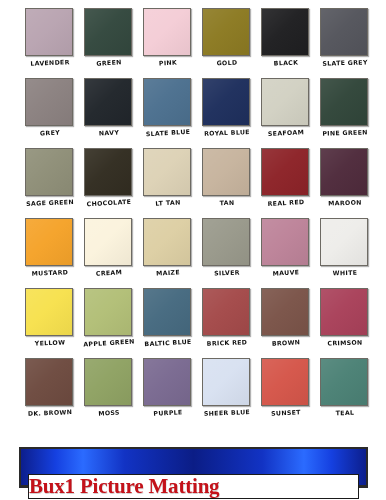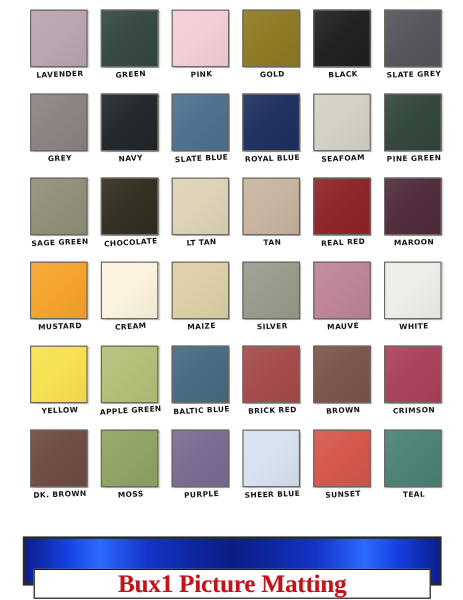--- a/index.html
+++ b/index.html
@@ -104,21 +104,20 @@
     justify-content: center;
   }
   #banner-inner {
     width: 100%;
     height: 100%;
     box-sizing: border-box;
     background: #ffffff;
     border: 1px solid #1a1a1a;
     display: flex;
     align-items: center;
-    justify-content: center;
     margin-top: 39px;
   }
   #banner-text {
     font-family: "Liberation Serif", serif;
     font-weight: 700;
     font-size: 21px;
     line-height: 21px;
     color: #c4121a;
     letter-spacing: -0.2px;
     white-space: nowrap;

